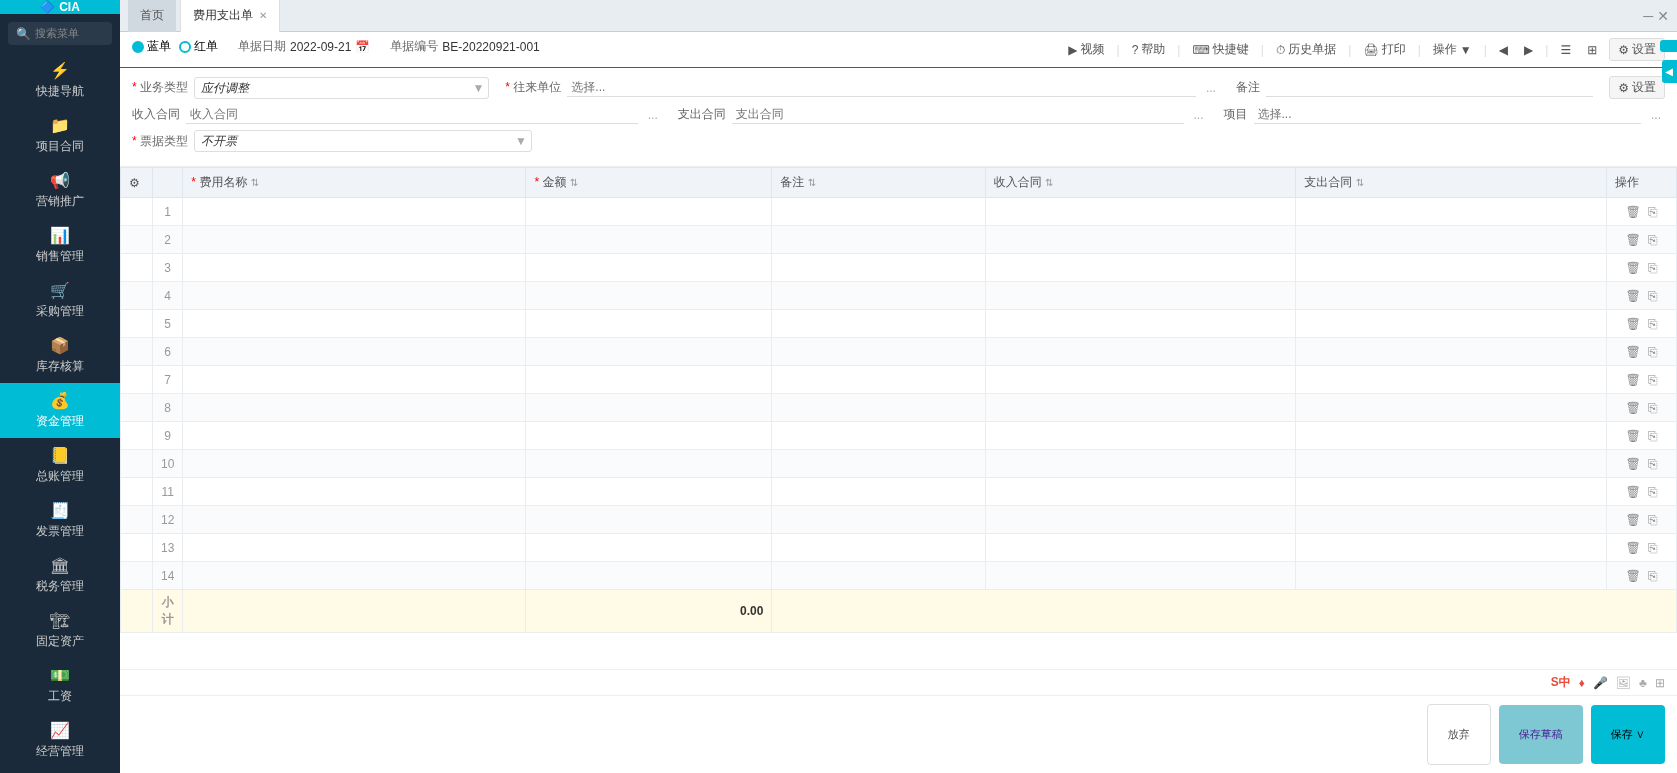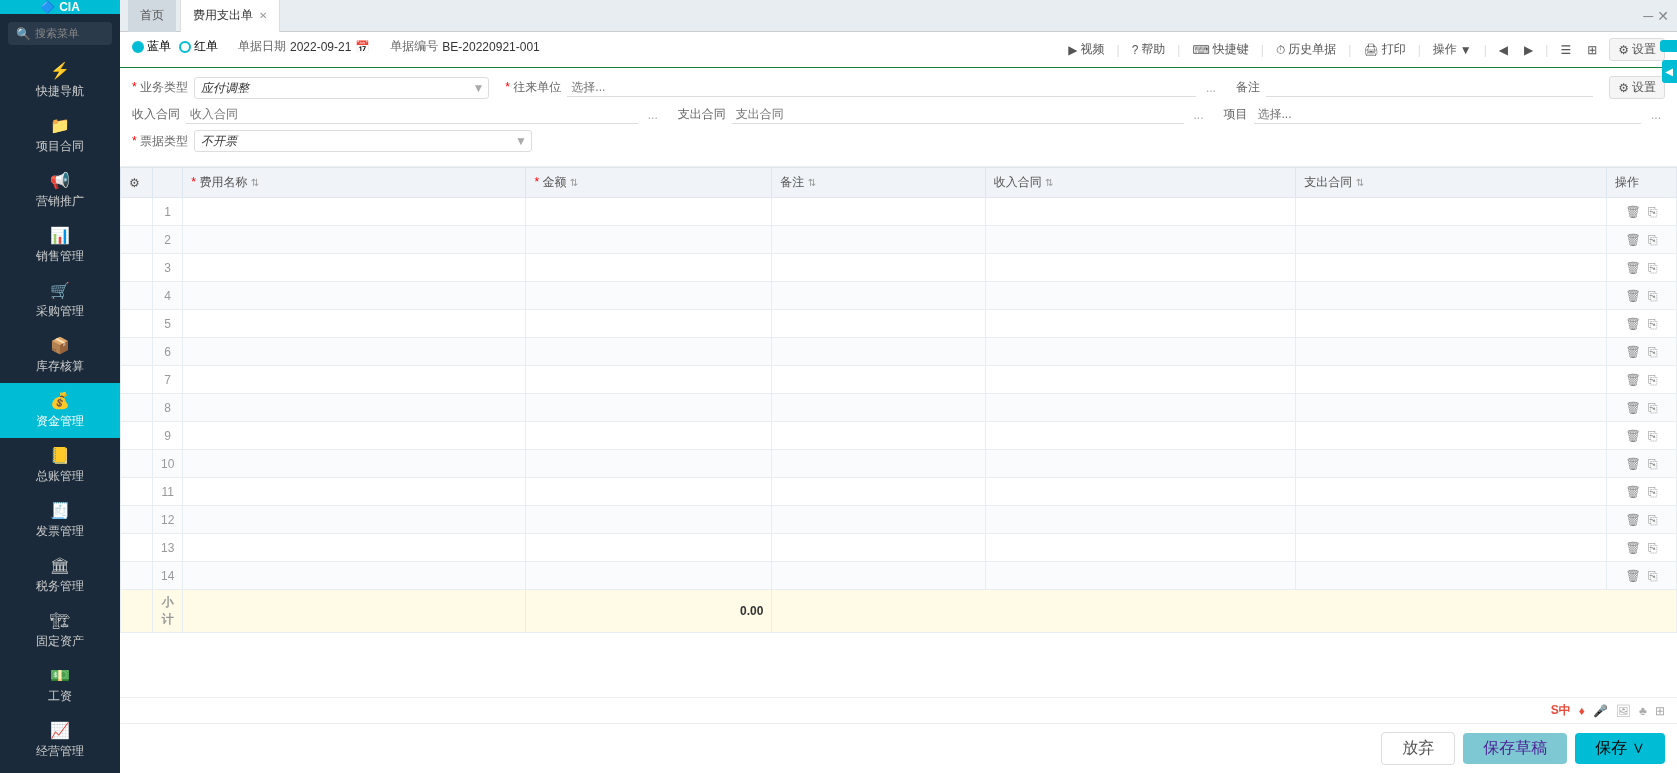--- a/index.html
+++ b/index.html
@@ -219,21 +219,21 @@
     
     .footer-bar {
       padding: 8px 12px;
       display: flex;
       align-items: center;
       justify-content: flex-end;
       gap: 8px;
       border-top: 1px solid #eee;
       background: white;
     }
-    .btn { padding: 5px 20px; border: none; border-radius: 4px; cursor: pointer; font-size: 16px; }
+    .btn { padding: 22px 20px; border: none; border-radius: 4px; cursor: pointer; font-size: 11px; }
     .btn-default { background: white; border: 1px solid #ddd; color: #555; }
     .btn-primary { background: #00bcd4; color: #000000; }
     .btn-save-draft { background: #7ec8d3; color: #4c1d95; }
 
     
     .bottom-icons {
       display: flex;
       align-items: center;
       justify-content: flex-end;
       padding: 4px 12px;

